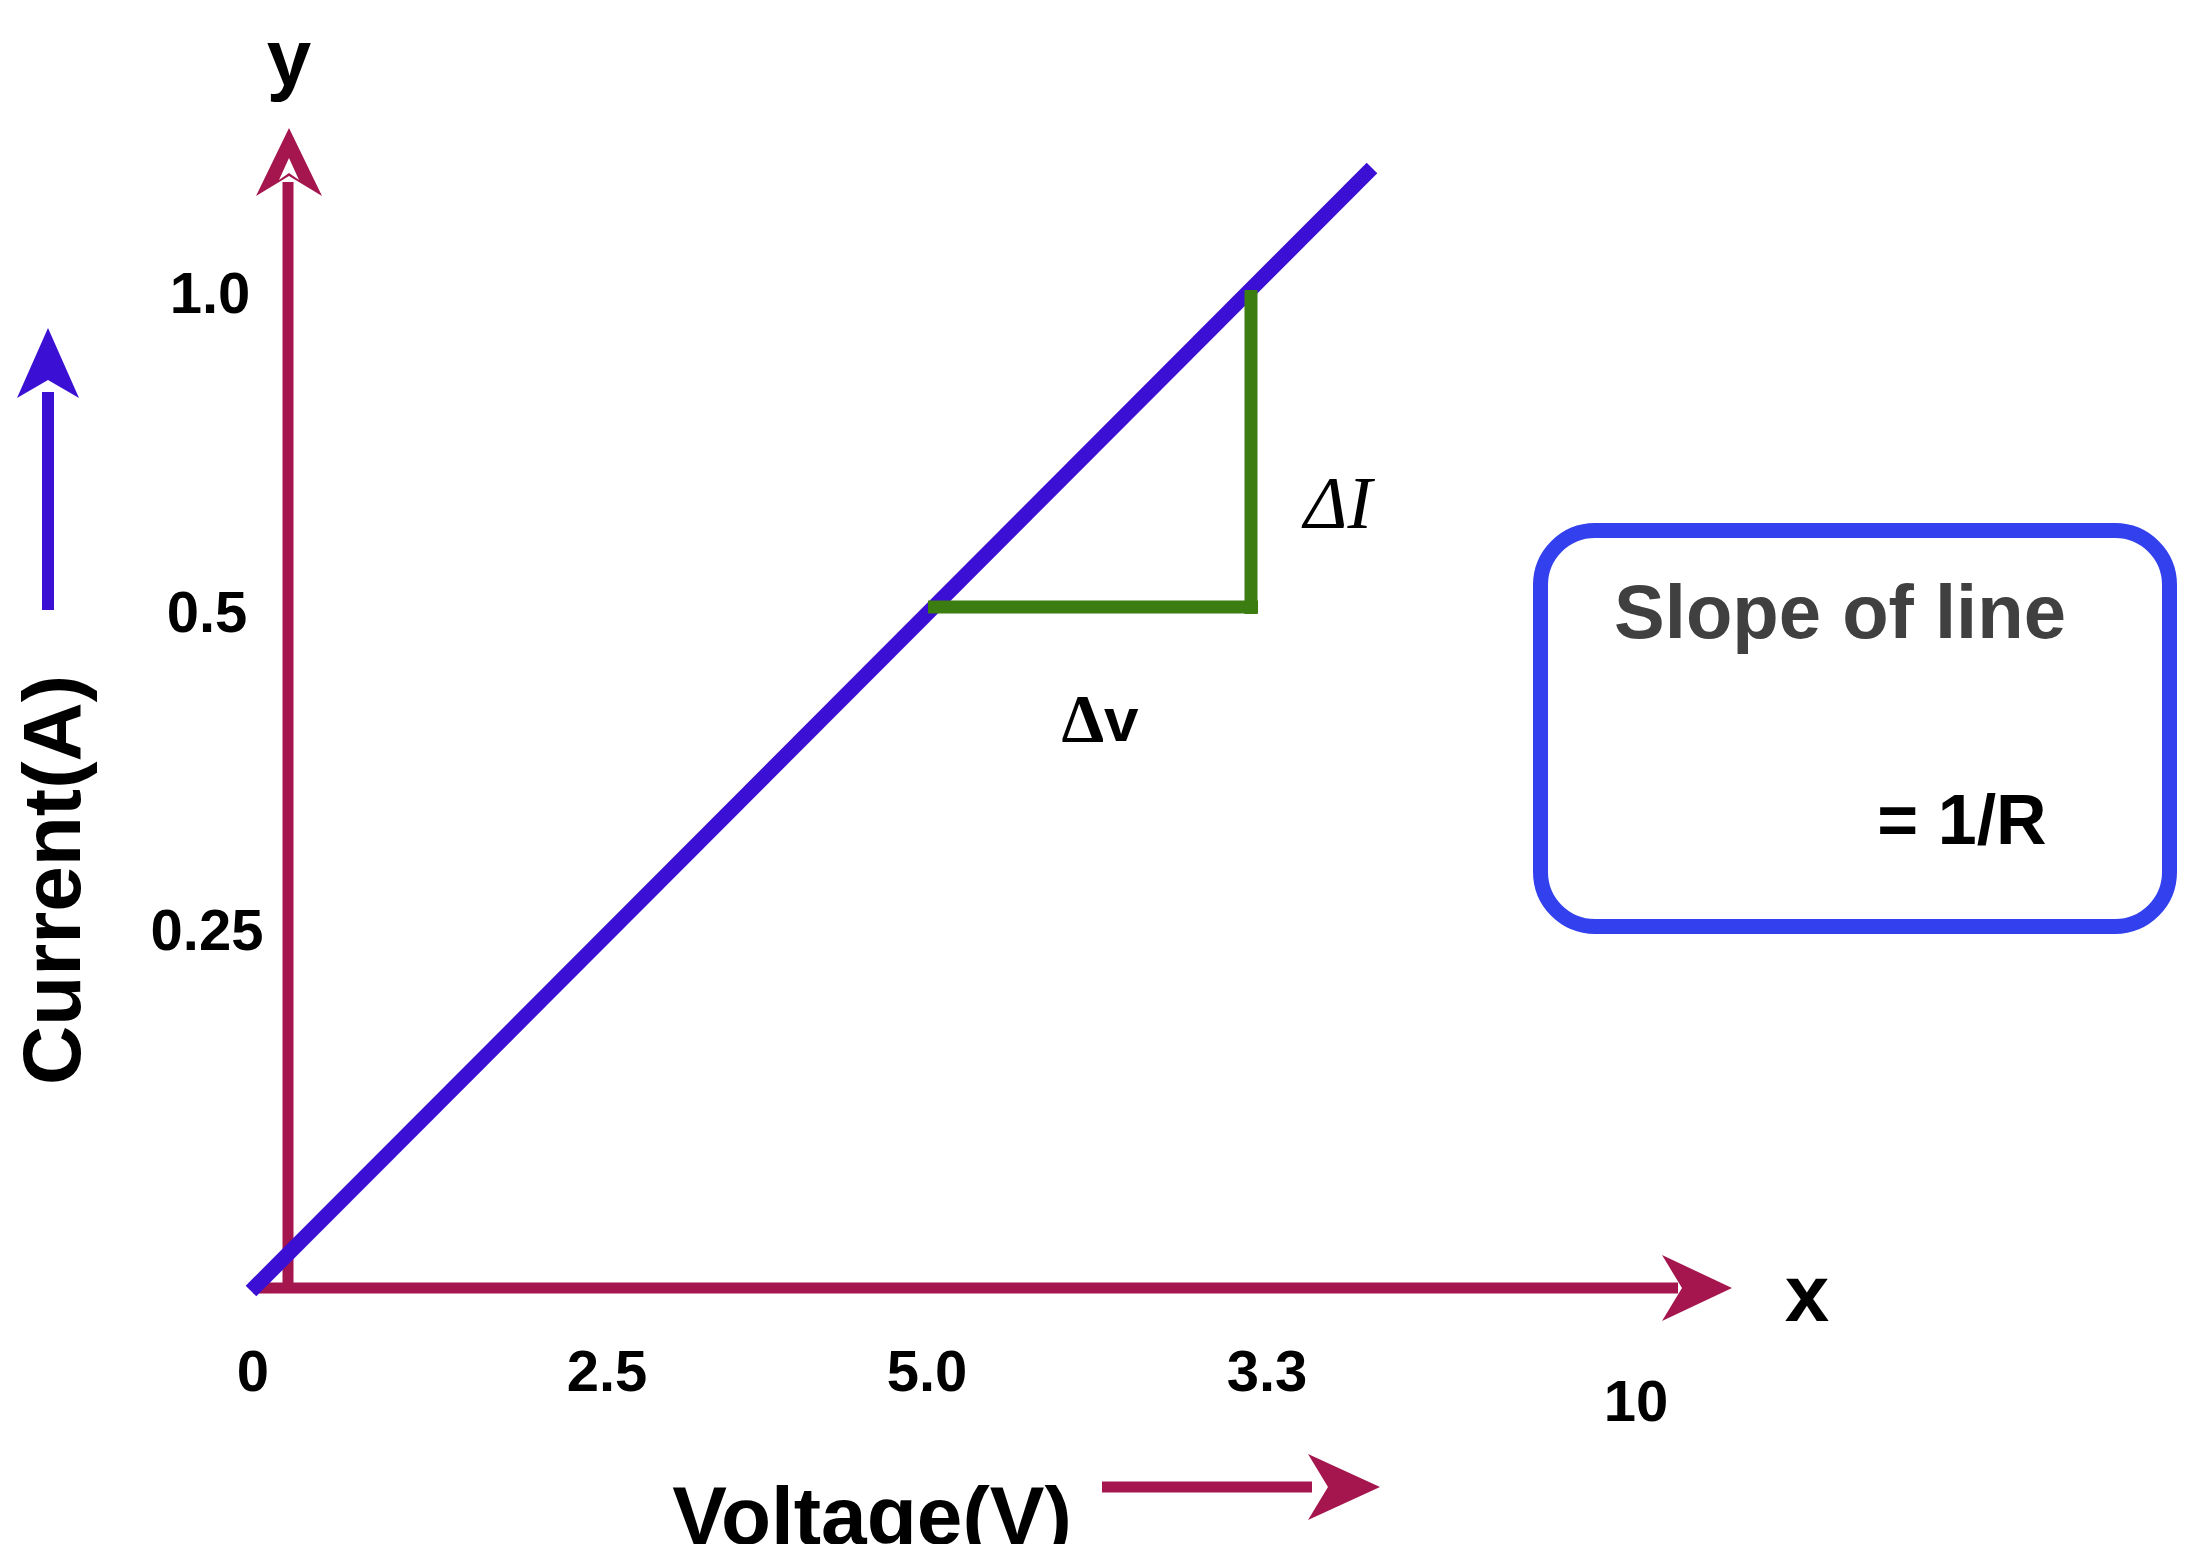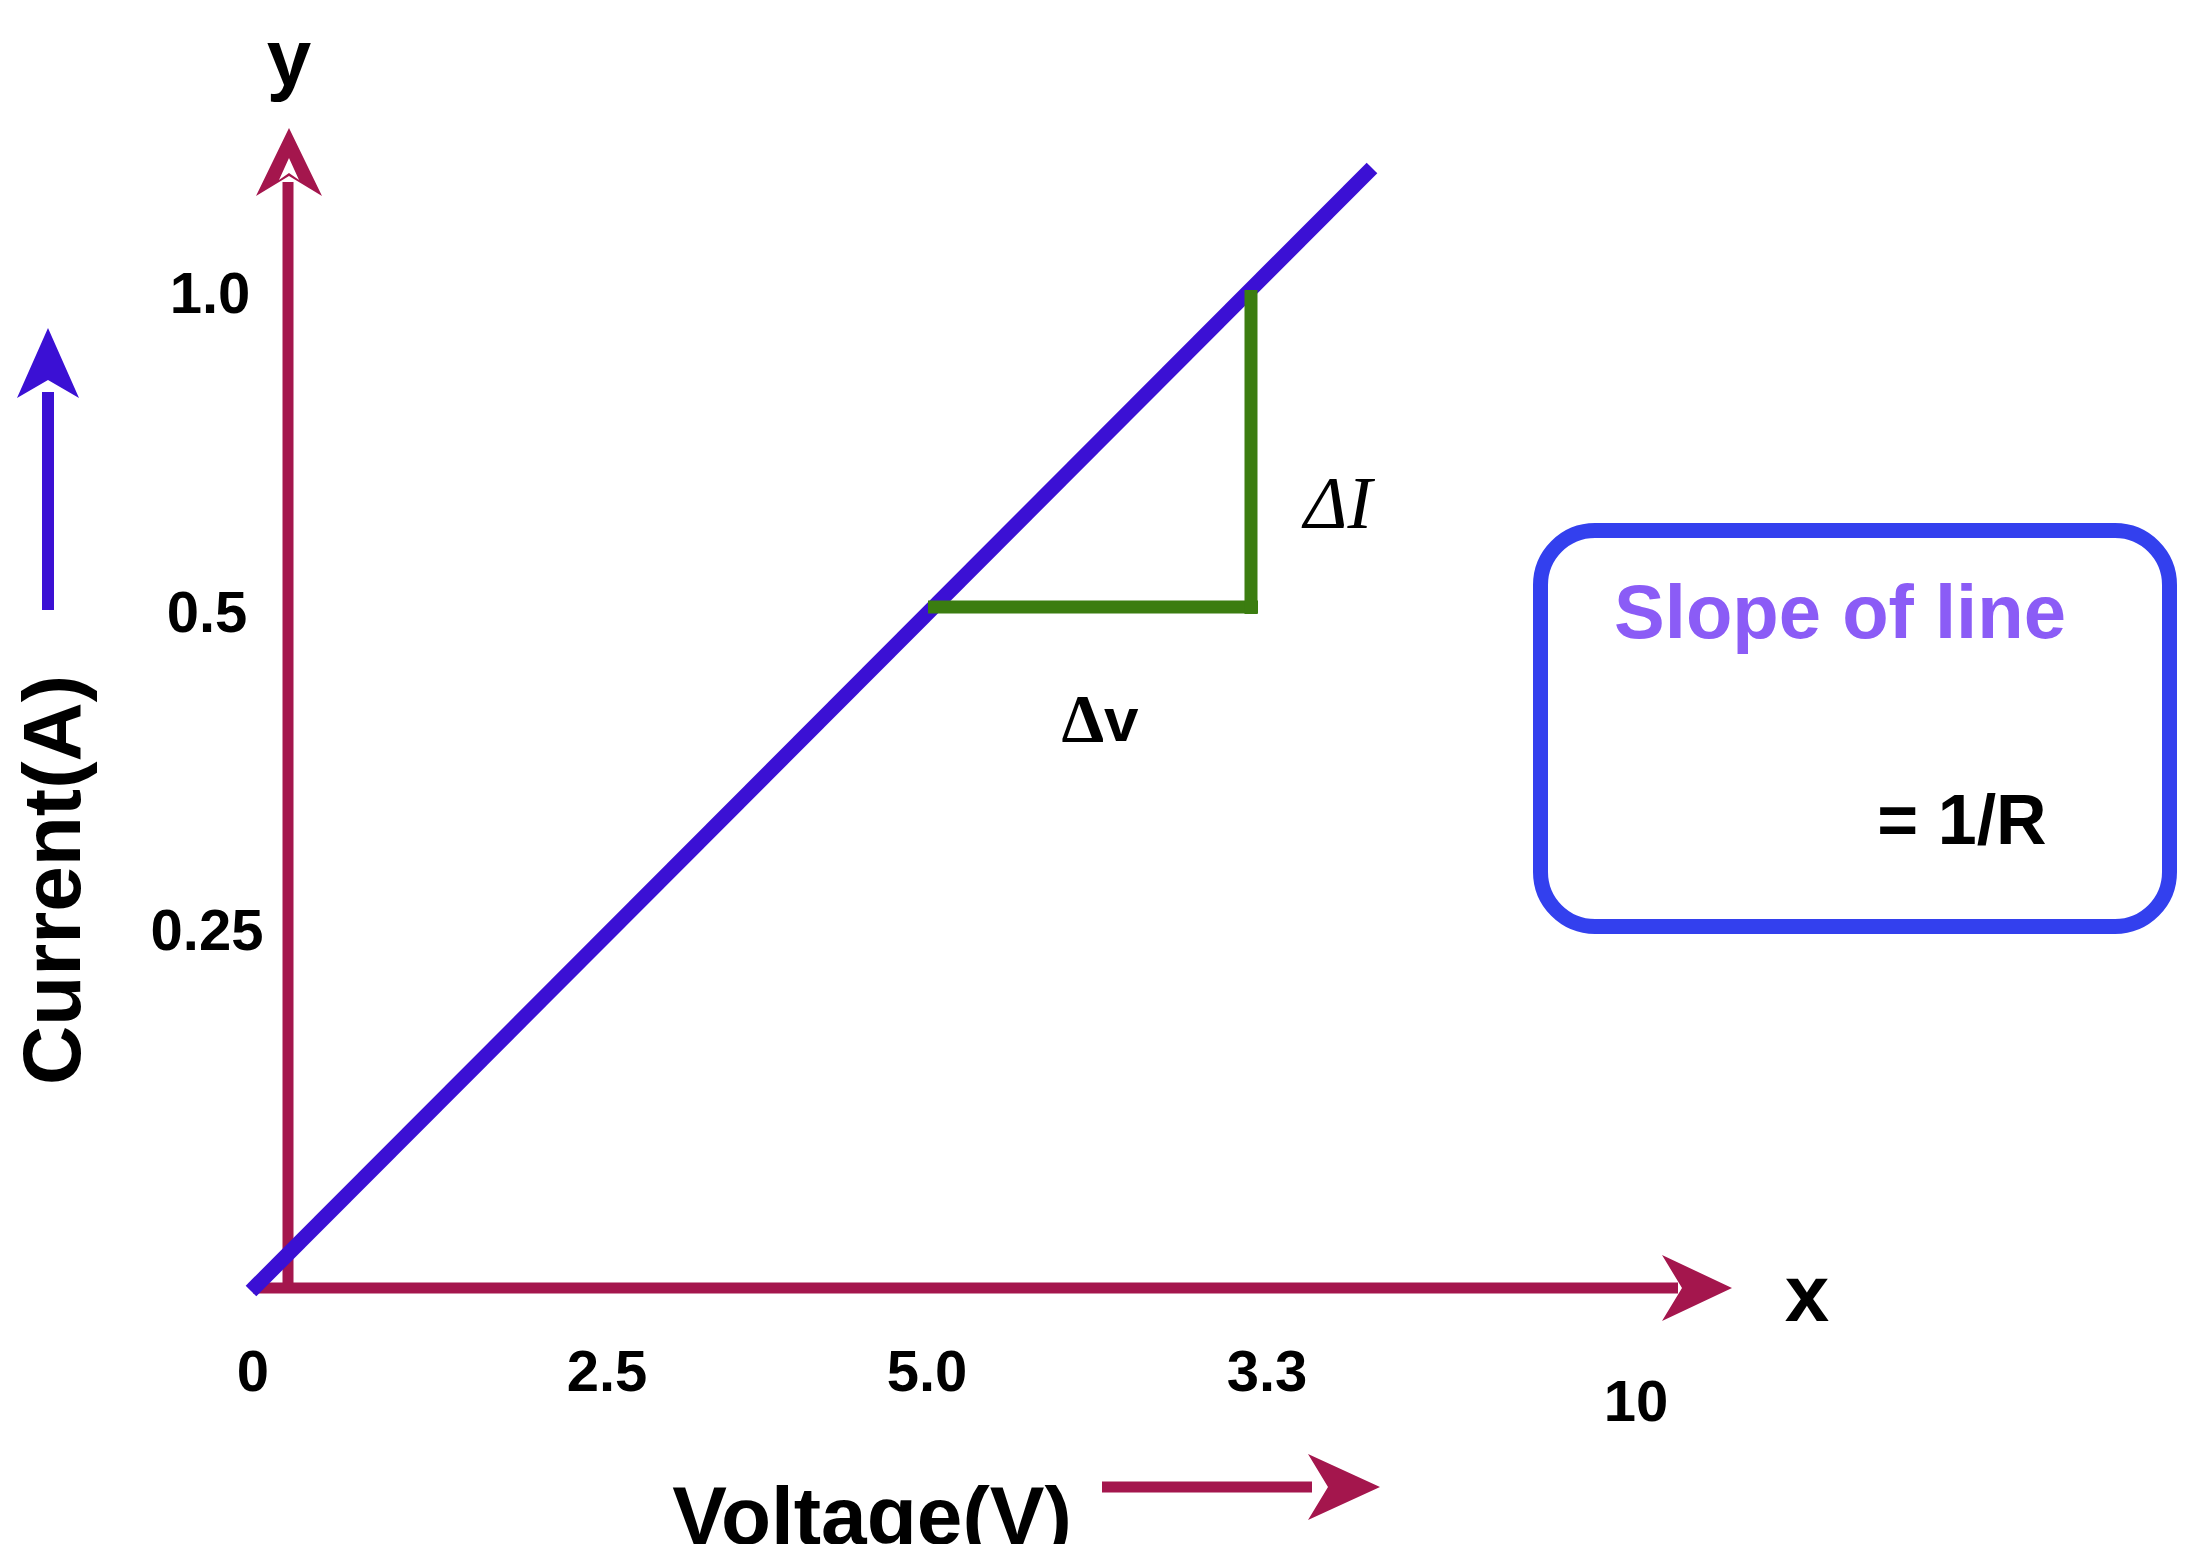--- a/index.html
+++ b/index.html
@@ -11,21 +11,21 @@
   .tick{font-size:58px;}
   .axis-letter{font-size:80px;}
   .axis-title{font-size:82px;}
   .rot{transform:translate(-50%,-50%) rotate(-90deg);}
   .serif{font-family:"Liberation Serif","DejaVu Serif",serif;font-style:italic;}
   .rise-lbl{font-size:74px;font-weight:normal;}
   .run-delta{font-size:68px;font-weight:bold;font-family:"Liberation Serif","DejaVu Serif",serif;}
   .run-v{font-size:62px;font-weight:bold;}
   #slope-box{position:absolute;left:1533px;top:523px;width:644px;height:411px;
              box-sizing:border-box;border:15px solid #3340EE;border-radius:62px;background:#fff;}
-  .box-title{font-size:76px;color:#8b5cf6;}
+  .box-title{font-size:76px;color:#404040;}
   .eq1{font-size:64px;}
   .eq1 .sans{font-weight:bold;}
   .eq1 .ser{font-family:"Liberation Serif","DejaVu Serif",serif;font-weight:normal;font-size:70px;}
   .eq1 .vv{font-weight:bold;font-size:60px;}
   .eq2{font-size:70px;}
 </style>
 </head>
 <body>
 
 <div id="stage">

